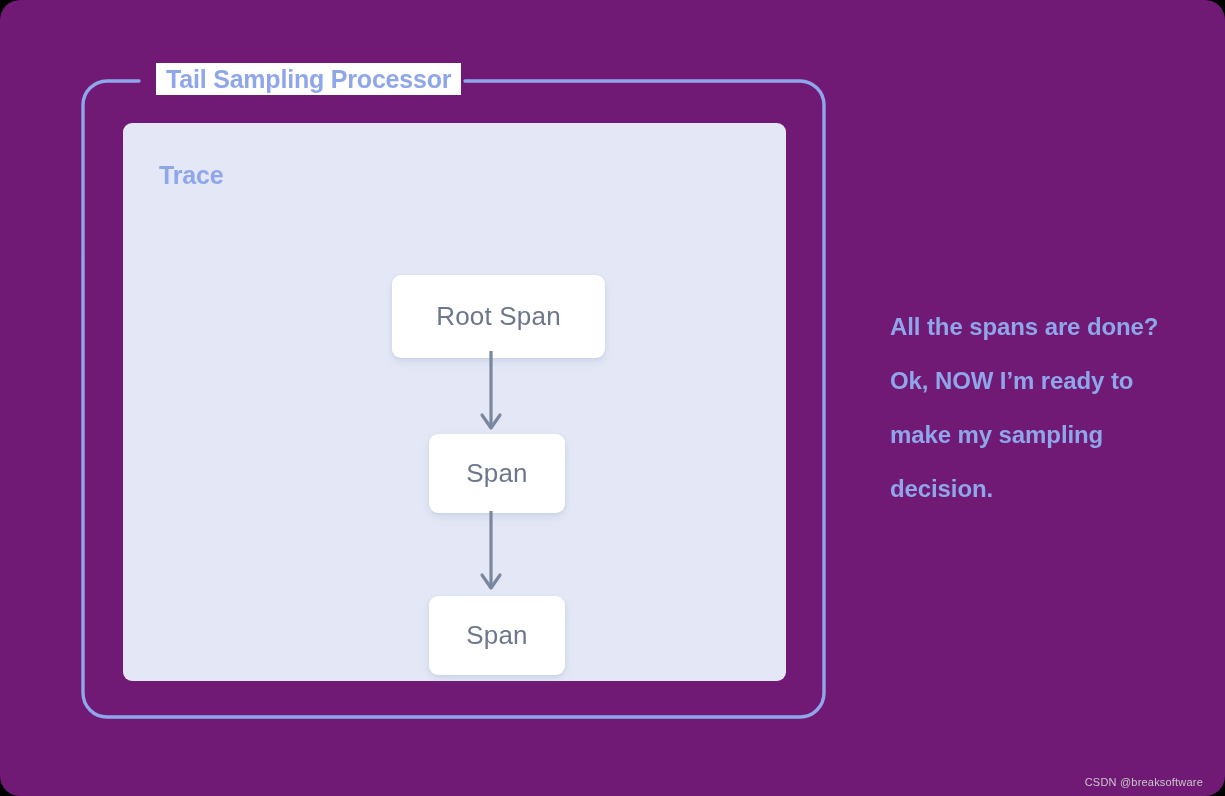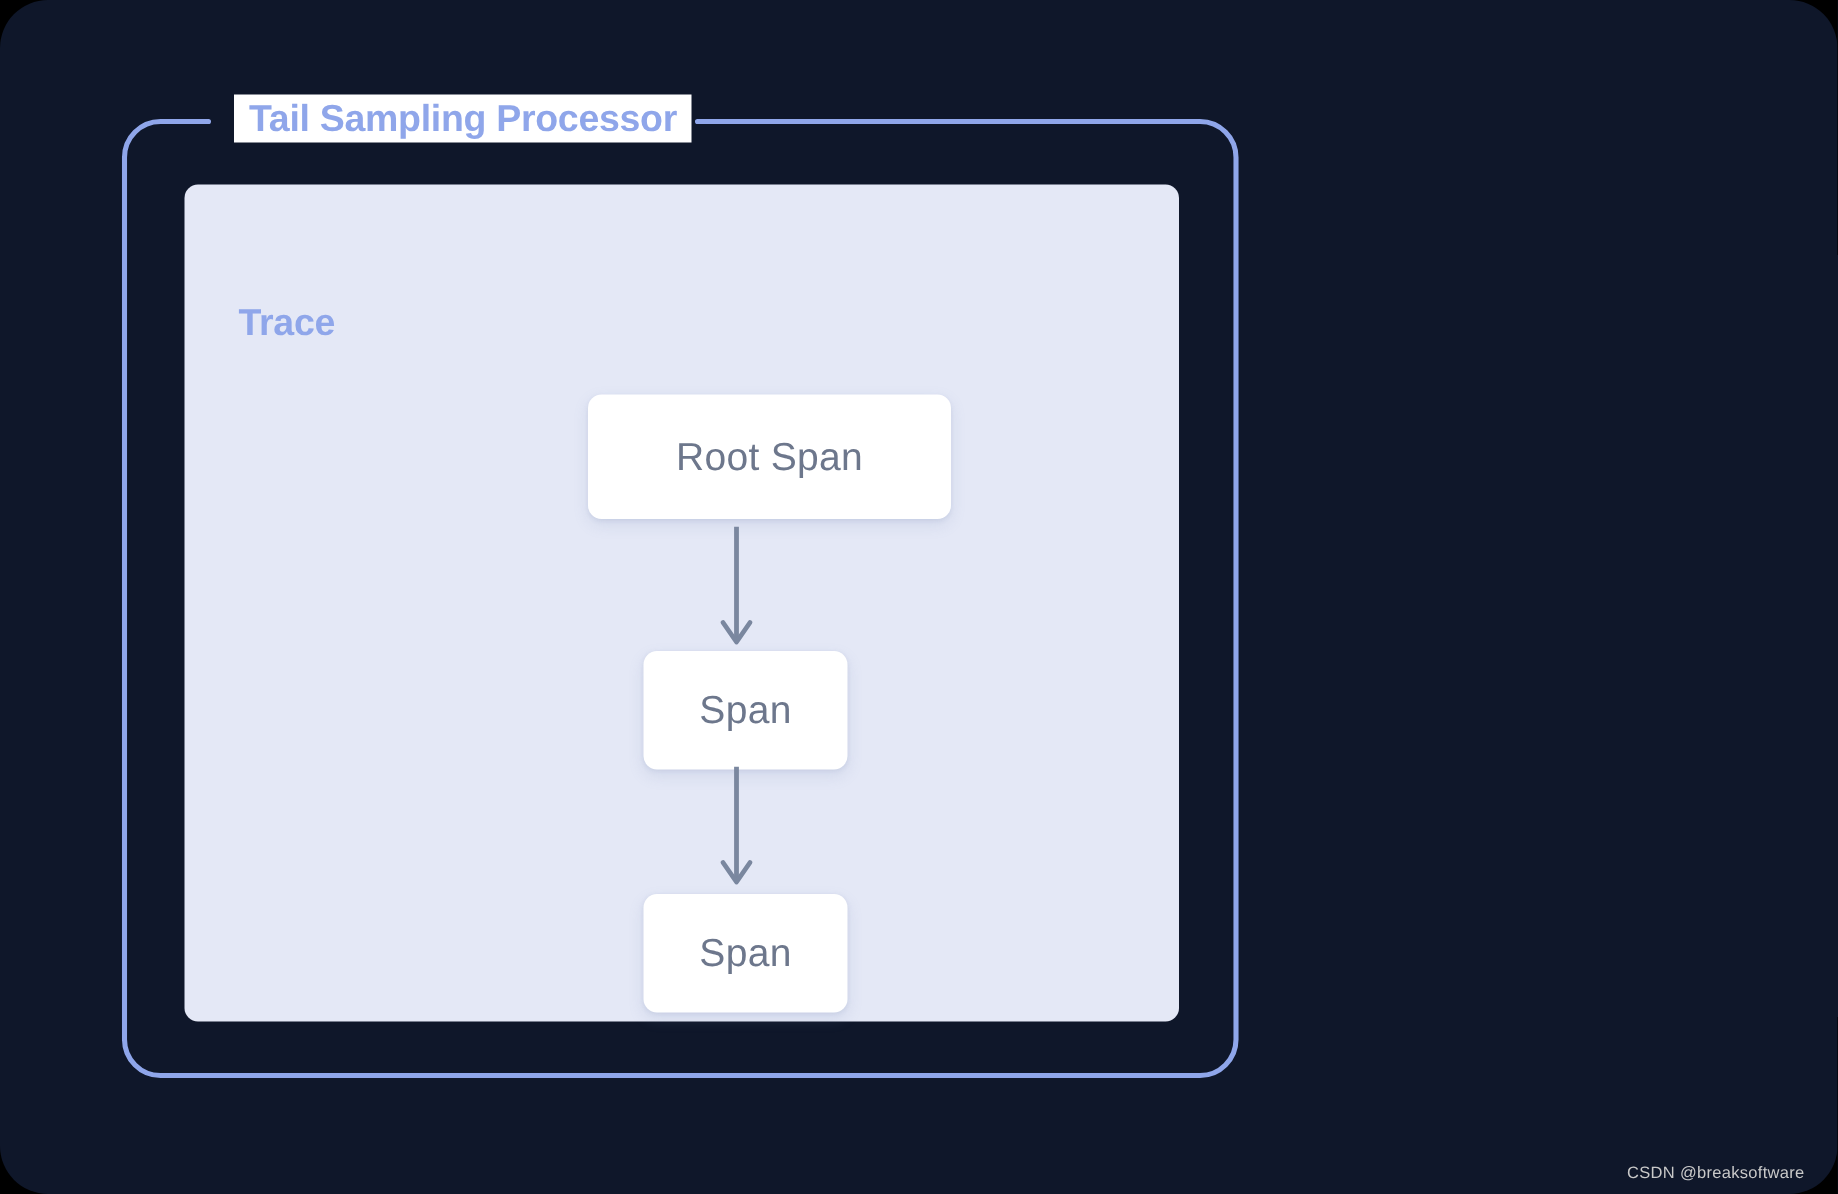--- a/index.html
+++ b/index.html
@@ -11,22 +11,22 @@
     width: 1225px;
     height: 796px;
     overflow: hidden;
     font-family: "Liberation Sans", sans-serif;
   }
 
   #canvas {
     position: relative;
     width: 1225px;
     height: 796px;
-    background: #0f172a;
-    border-radius: 32px;
+    background: #701a75;
+    border-radius: 20px;
     overflow: hidden;
   }
 
   
   #processor-frame {
     position: absolute;
     left: 81px;
     top: 79px;
     width: 745px;
     height: 640px;
@@ -61,42 +61,41 @@
     border-radius: 9px;
   }
   #trace-title {
     position: absolute;
     left: 36px;
     top: 38px;
     font-size: 25px;
     font-weight: bold;
     color: #8fa6ea;
     letter-spacing: -0.2px;
-    margin-top: 40px;
   }
 
   
   .span-box {
     position: absolute;
     background: #ffffff;
     border-radius: 9px;
     box-shadow: 0 4px 10px rgba(120, 135, 180, 0.16),
                 0 1px 3px rgba(120, 135, 180, 0.14);
     display: flex;
     align-items: center;
     justify-content: center;
     color: #6d778c;
     font-size: 26px;
     font-weight: normal;
     letter-spacing: 0.2px;
   }
   #span-root {
     left: 269px;
-    top: 140px;
-    width: 242px;
+    top: 152px;
+    width: 213px;
     height: 83px;
   }
   #span-middle {
     left: 306px;
     top: 311px;
     width: 136px;
     height: 79px;
   }
   #span-leaf {
     left: 306px;
@@ -177,16 +176,17 @@
       <svg class="arrow-svg" id="arrow-middle-to-leaf" width="24" height="86" viewBox="0 0 24 86">
         <line x1="12" y1="0" x2="12" y2="76" stroke="#7a879f" stroke-width="3.2"></line>
         <polyline points="3,64 12,77 21,64" fill="none" stroke="#7a879f" stroke-width="3.2" stroke-linecap="round" stroke-linejoin="round"></polyline>
       </svg>
 
       <div class="span-box" id="span-leaf">Span</div>
 
     </div>
   </div>
 
+  <div id="caption">All the spans are done? Ok, NOW I’m ready to make my sampling decision.</div>
 
   <div id="watermark">CSDN @breaksoftware</div>
 
 </div>
 
 </body></html>

